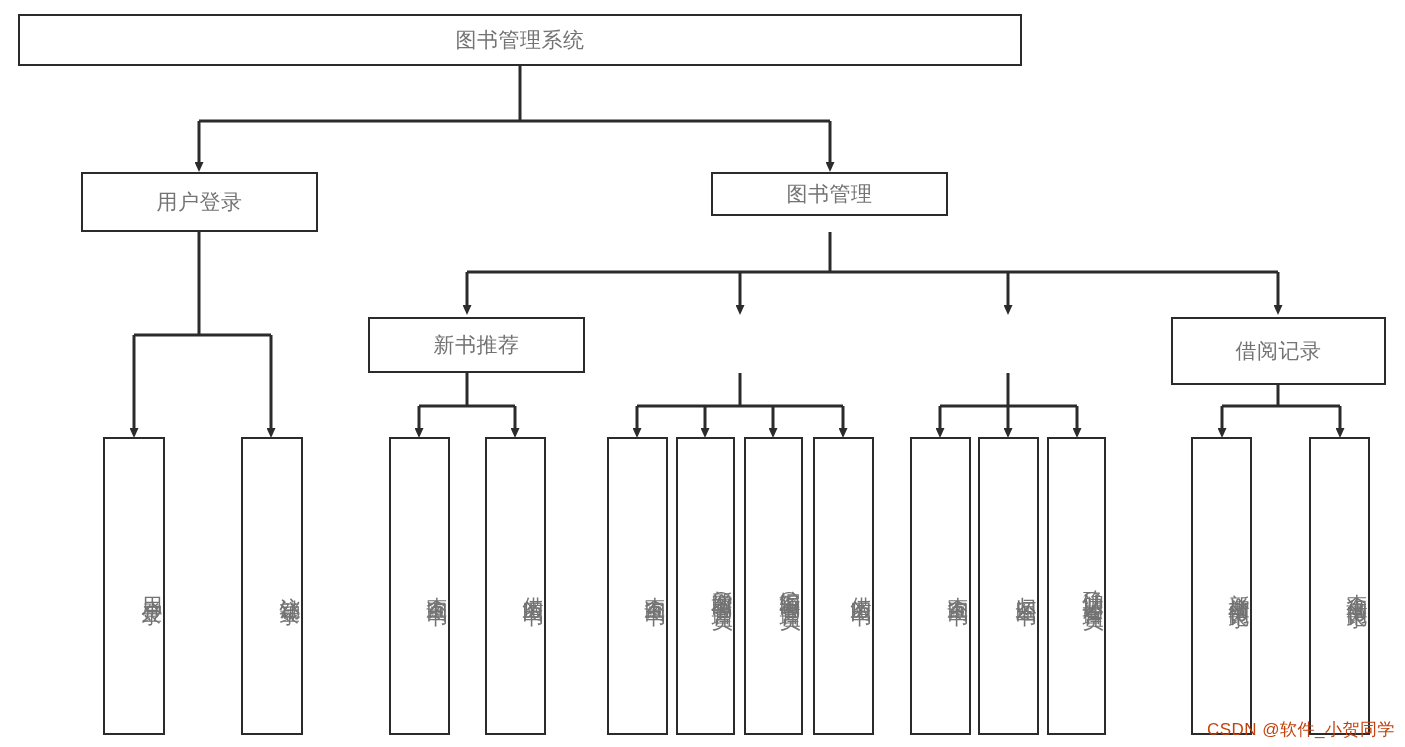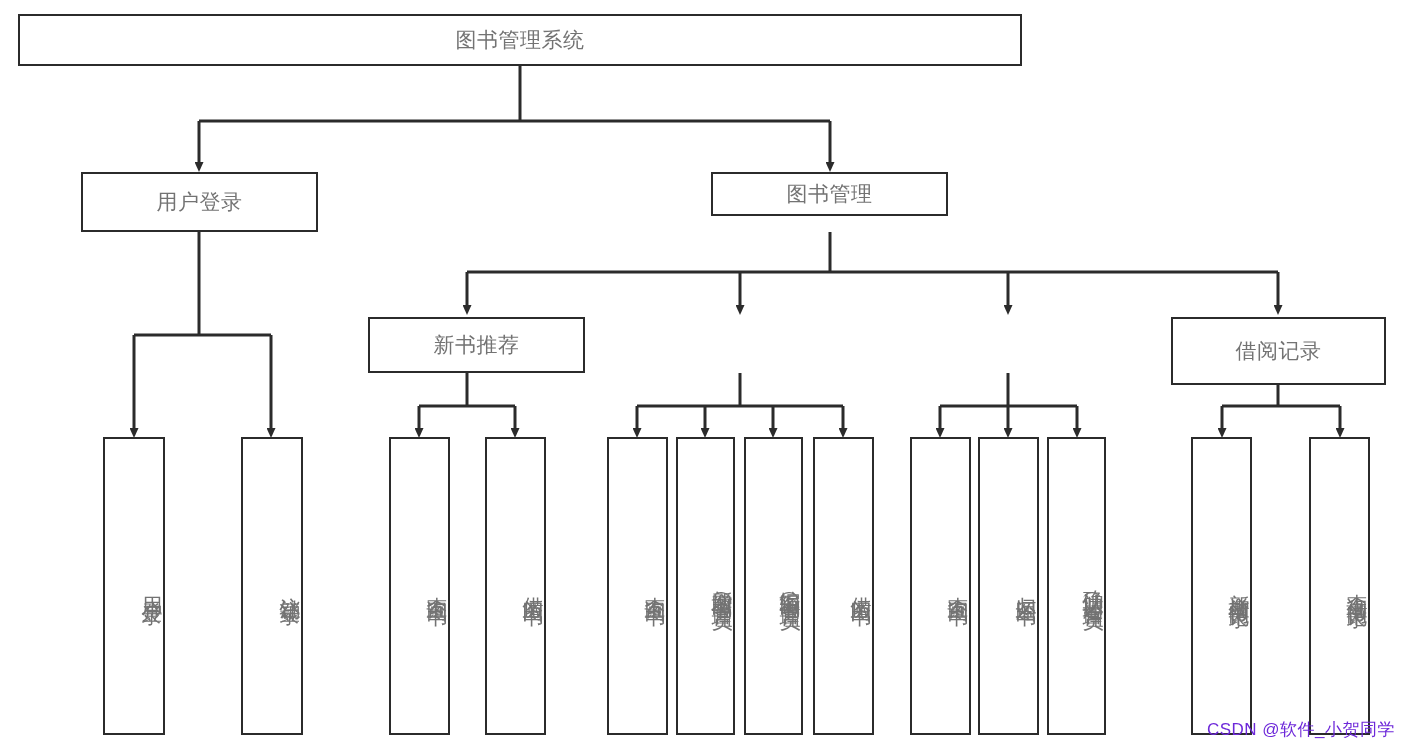--- a/index.html
+++ b/index.html
@@ -53,21 +53,21 @@
   .node.vert > span {
     display: block;
     writing-mode: vertical-rl;
     text-orientation: upright;
   }
   .watermark {
     position: absolute;
     right: 10px;
     bottom: 6px;
     font-size: 17px;
-    color: #6d28d9;
+    color: #c2410c;
     white-space: nowrap;
     letter-spacing: 0.5px;
   }
 </style>
 </head>
 <body>
 
 <div id="canvas">
 
   <svg class="wires" viewBox="0 0 1405 747">

